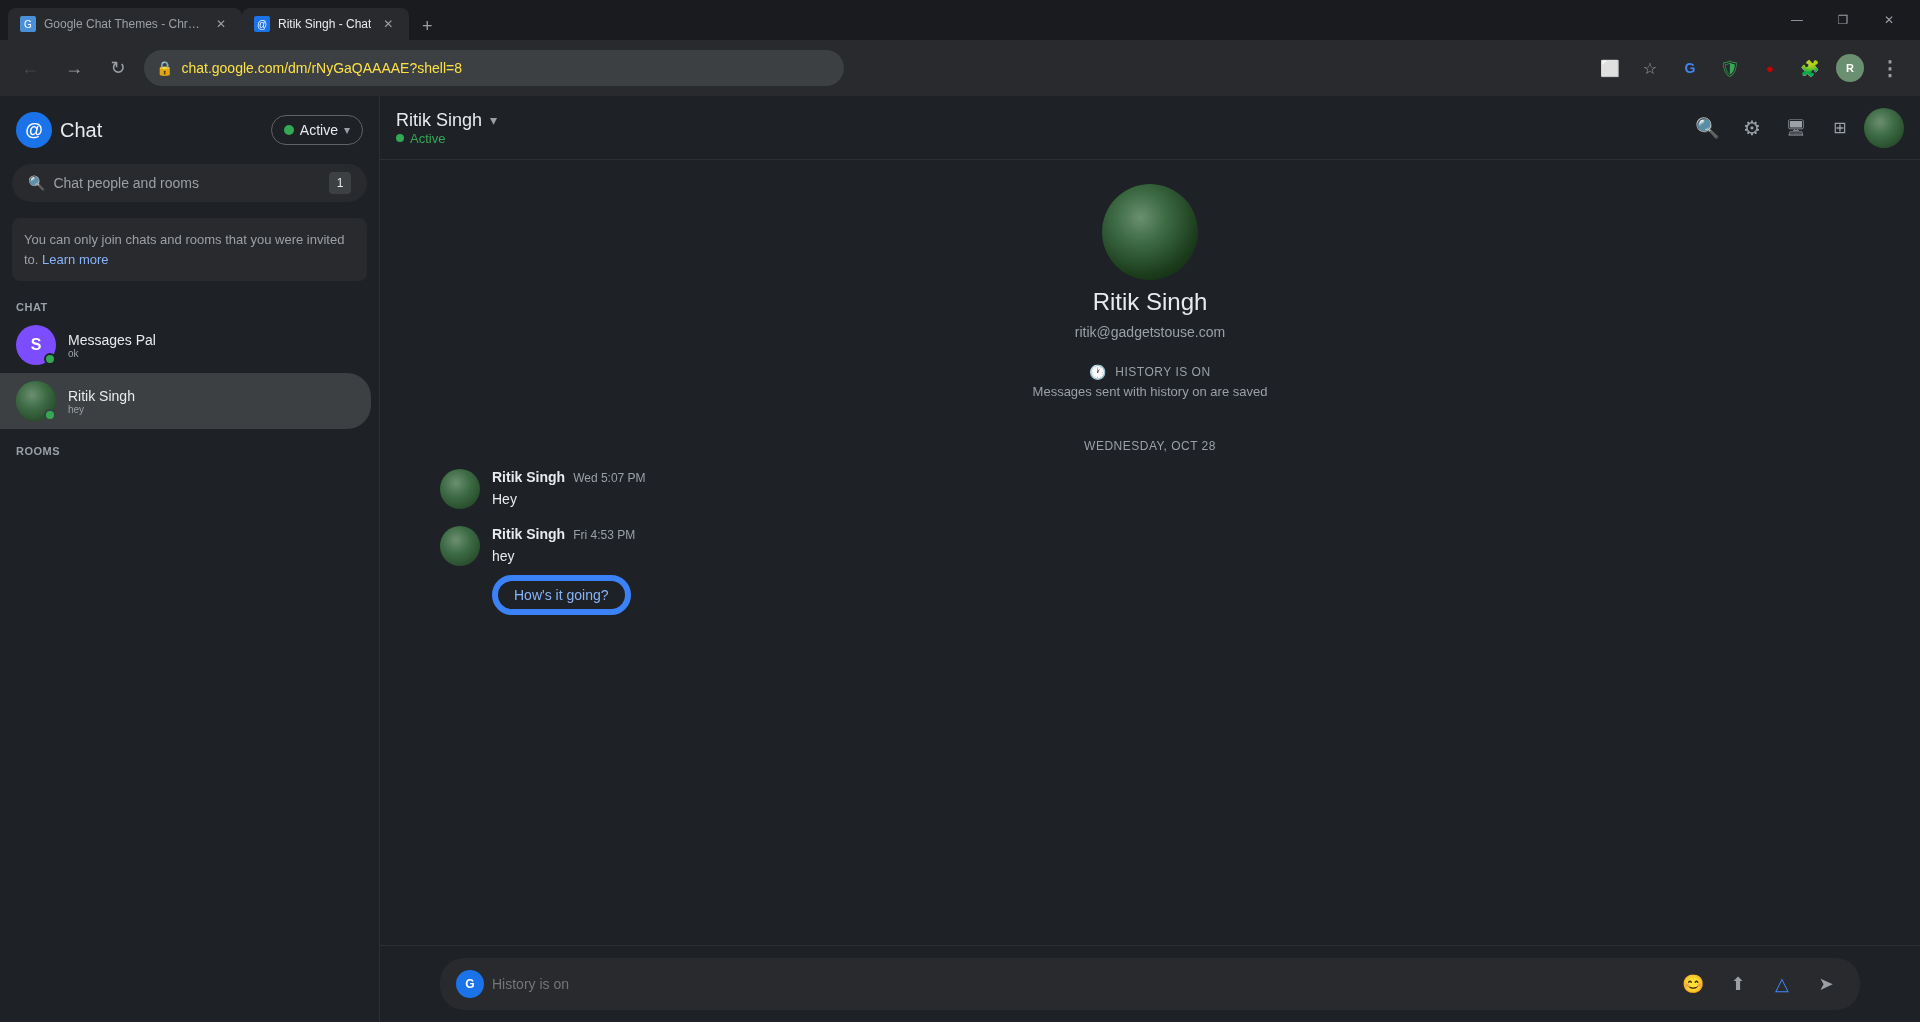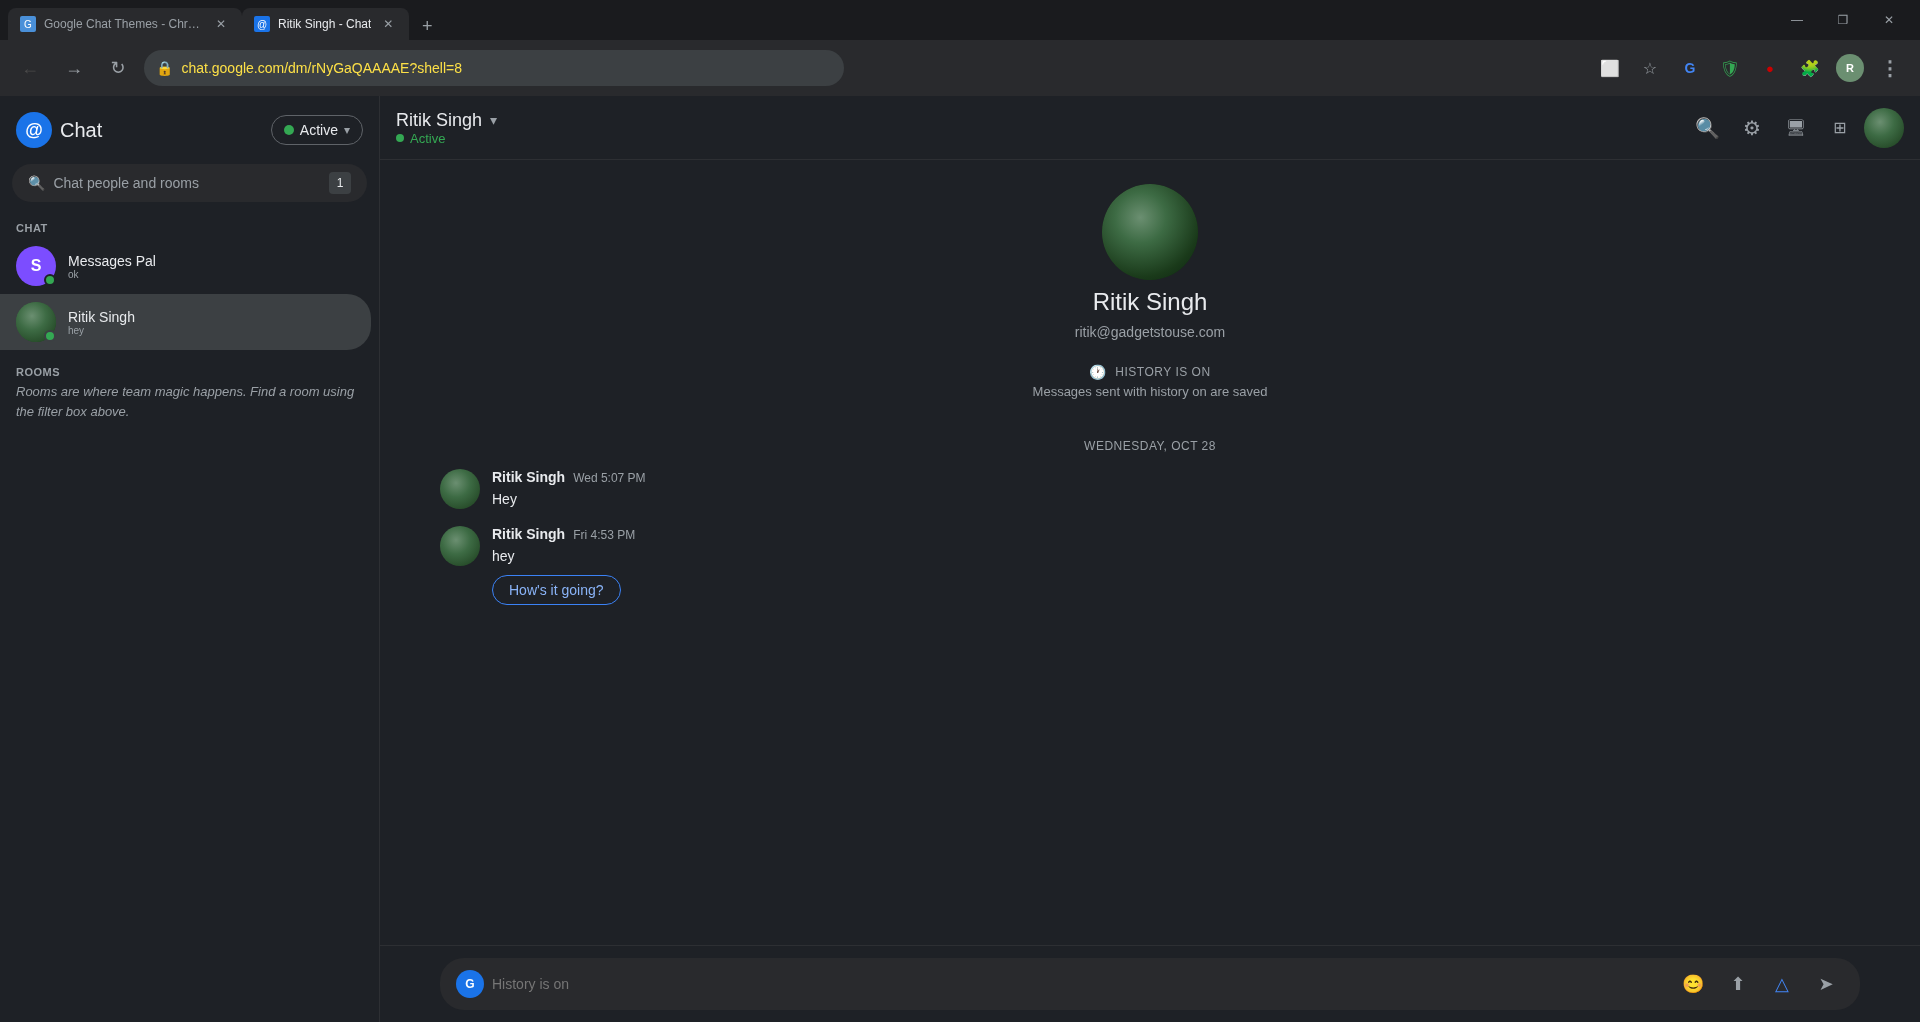--- a/index.html
+++ b/index.html
@@ -53,21 +53,21 @@
     .chat-item { display: flex; align-items: center; padding: 8px 16px; gap: 12px; cursor: pointer; border-radius: 0 24px 24px 0; margin-right: 8px; }
     .chat-item.active { background: #3c4043; }
     .avatar { width: 40px; height: 40px; border-radius: 50%; flex-shrink: 0; position: relative; display: flex; align-items: center; justify-content: center; font-size: 16px; font-weight: 600; color: white; }
     .avatar.purple { background: #7c4dff; }
     .avatar-online { position: absolute; bottom: 0; right: 0; width: 12px; height: 12px; background: #34a853; border-radius: 50%; border: 2px solid #1e2126; }
     .chat-info { flex: 1; min-width: 0; }
     .chat-name { font-size: 14px; color: #e8eaed; font-weight: 500; }
     .chat-preview { font-size: 10px; color: #9aa0a6; white-space: nowrap; overflow: hidden; text-overflow: ellipsis; }
 
     .rooms-section { padding: 16px; }
-    .rooms-label { font-size: 11px; font-weight: 600; color: #9aa0a6; letter-spacing: 0.5px; text-transform: uppercase; margin-bottom: 4px; }
+    .rooms-label { font-size: 11px; font-weight: 600; color: #9aa0a6; letter-spacing: 0.5px; text-transform: uppercase; margin-bottom: 18px; }
     .rooms-text { font-size: 13px; color: #9aa0a6; font-style: italic; line-height: 1.5; }
 
     
     .main { flex: 1; display: flex; flex-direction: column; background: #1e2126; }
     .chat-header { height: 64px; display: flex; align-items: center; padding: 0 16px; border-bottom: 1px solid #2d2f33; gap: 12px; background: #1e2126; }
     .header-name-area { flex: 1; }
     .header-name { font-size: 18px; color: #e8eaed; font-weight: 500; display: flex; align-items: center; gap: 8px; }
     .header-chevron { color: #9aa0a6; font-size: 14px; }
     .header-status { display: flex; align-items: center; gap: 6px; font-size: 13px; color: #34a853; }
     .header-status-dot { width: 8px; height: 8px; background: #34a853; border-radius: 50%; }
@@ -87,21 +87,21 @@
     .date-divider { text-align: center; font-size: 12px; color: #9aa0a6; margin: 16px 0; text-transform: uppercase; letter-spacing: 0.5px; }
 
     .message-group { display: flex; gap: 12px; margin-bottom: 16px; align-items: flex-start; }
     .message-avatar { width: 40px; height: 40px; border-radius: 50%; flex-shrink: 0; background: #3c4043; overflow: hidden; }
     .message-content { flex: 1; }
     .message-header { display: flex; align-items: baseline; gap: 8px; margin-bottom: 4px; }
     .message-sender { font-size: 14px; font-weight: 600; color: #e8eaed; }
     .message-time { font-size: 12px; color: #9aa0a6; }
     .message-text { font-size: 14px; color: #e8eaed; line-height: 1.5; }
 
-    .suggestion-chip { display: inline-flex; align-items: center; padding: 6px 16px; border: 1px solid #3b82f6; border-radius: 20px; color: #8ab4f8; font-size: 14px; cursor: pointer; margin-top: 8px; }
+    .suggestion-chip { display: inline-flex; align-items: center; padding: 6px 16px; border: 6px solid #3b82f6; border-radius: 20px; color: #8ab4f8; font-size: 14px; cursor: pointer; margin-top: 8px; }
 
     
     .input-area { padding: 12px 60px; border-top: 1px solid #2d2f33; }
     .input-box { background: #292a2d; border-radius: 24px; display: flex; align-items: center; padding: 8px 16px; gap: 8px; }
     .input-field { flex: 1; background: transparent; border: none; outline: none; font-size: 14px; color: #9aa0a6; }
     .input-icon { width: 36px; height: 36px; border-radius: 50%; display: flex; align-items: center; justify-content: center; color: #9aa0a6; font-size: 18px; cursor: pointer; }
     .input-icon.grammarly { width: 28px; height: 28px; background: #1a73e8; border-radius: 50%; display: flex; align-items: center; justify-content: center; color: white; font-size: 12px; font-weight: bold; }
 
     
     .ritik-avatar { width: 40px; height: 40px; border-radius: 50%; background: linear-gradient(135deg, #2d4a2d 0%, #1a3a1a 50%, #0d2a0d 100%); display: flex; align-items: center; justify-content: center; font-size: 14px; font-weight: 600; color: #ccc; flex-shrink: 0; overflow: hidden; position: relative; }
@@ -167,20 +167,24 @@
         <span class="active-chevron">▾</span>
       </div>
     </div>
 
     <div class="search-box">
       <span style="color:#9aa0a6; font-size:14px;">🔍</span>
       <span class="search-text">Chat people and rooms</span>
       <div class="search-badge">1</div>
     </div>
 
+    <div class="info-banner">
+      <span>You can only join chats and rooms that you were invited to.</span>
+      <a href="#">Learn more</a>
+    </div>
 
     <div class="section-label">CHAT</div>
 
     <div class="chat-item">
       <div class="avatar purple">
         S
         <div class="avatar-online"></div>
       </div>
       <div class="chat-info">
         <div class="chat-name">Messages Pal</div>
@@ -194,21 +198,20 @@
         <div class="avatar-online" style="border-color: #3c4043;"></div>
       </div>
       <div class="chat-info">
         <div class="chat-name">Ritik Singh</div>
         <div class="chat-preview">hey</div>
       </div>
     </div>
 
     <div class="rooms-section">
       <div class="rooms-label">ROOMS</div>
-      <div class="rooms-text">Rooms are where team magic happens. Find a room using the filter box above.</div>
     </div>
   </div>
 
   <div class="main">
 
     <div class="chat-header">
       <div class="header-name-area">
         <div class="header-name">
           <span>Ritik Singh</span>
           <span class="header-chevron">▾</span>

